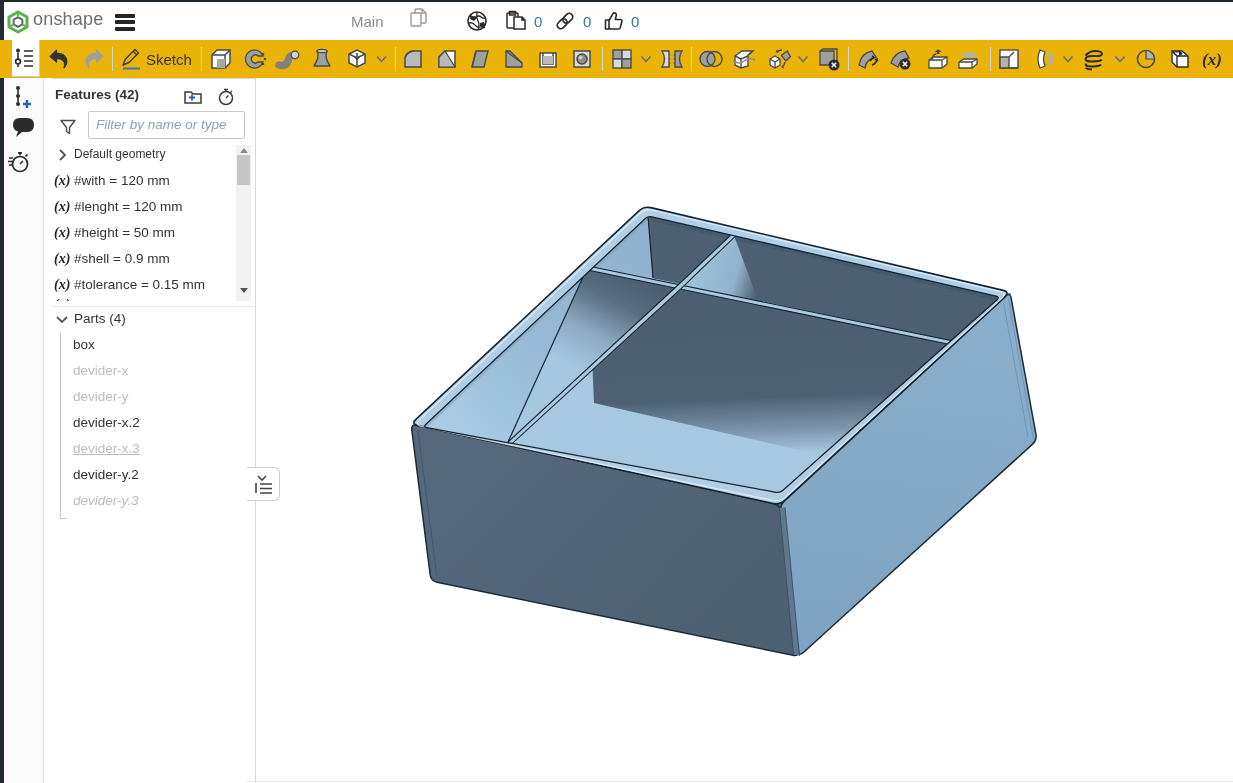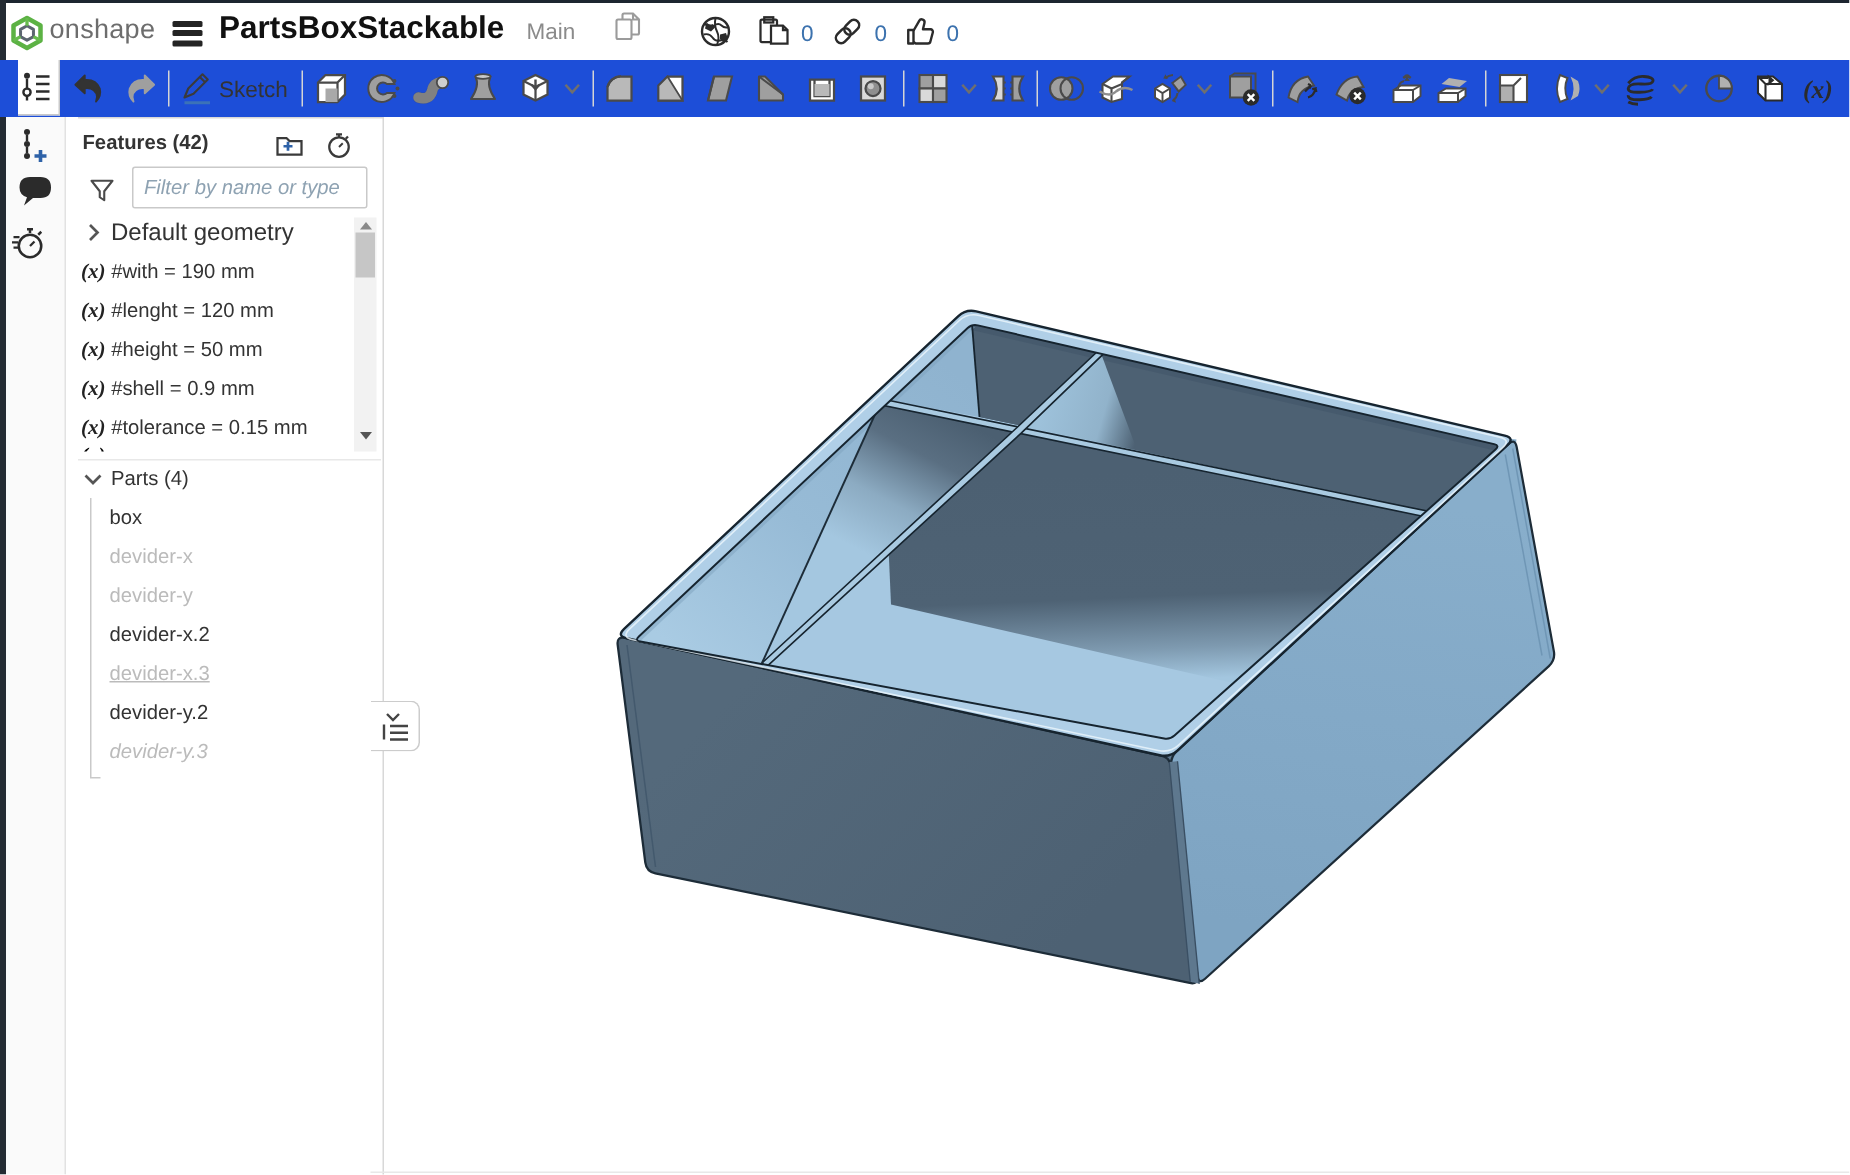--- a/index.html
+++ b/index.html
@@ -18,21 +18,20 @@
     <path d="M12 2 L21 7 L21 17 L12 22 L3 17 L3 7 Z" fill="none" stroke="#5cb244" stroke-width="3" stroke-linejoin="round"></path>
     <path d="M12 7.2 L16.3 9.6 L16.3 14.4 L12 16.8 L7.7 14.4 L7.7 9.6 Z" fill="none" stroke="#5c6670" stroke-width="2" stroke-linejoin="round"></path>
     <path d="M12 2 L12 7.2 M21 17 L16.3 14.4 M3 17 L7.7 14.4" stroke="#66bb4d" stroke-width="2.2"></path>
   </svg>
   <div class="abs" style="left:29px;top:7px;font-size:18px;color:#6d6d6d;letter-spacing:0.2px;">onshape</div>
   <div class="abs" style="left:111px;top:12px;width:20px;">
     <div style="height:3.8px;background:#242424;border-radius:1px;margin-bottom:2.6px;"></div>
     <div style="height:3.8px;background:#242424;border-radius:1px;margin-bottom:2.6px;"></div>
     <div style="height:3.8px;background:#242424;border-radius:1px;"></div>
   </div>
-  <div class="abs" style="left:142px;top:5px;font-size:21px;font-weight:bold;color:#111;">PartsBoxStackable</div>
   <div class="abs" style="left:347px;top:11px;font-size:15px;color:#8b8b8b;">Main</div>
   <svg class="abs" style="left:402px;top:0;" width="240" height="38" viewBox="0 0 240 38">
 
     <g stroke="#9b9b9b" stroke-width="1.4" fill="none">
       <rect x="5" y="11" width="10" height="13" rx="1"></rect>
       <path d="M9 11 V8 a1 1 0 0 1 1 -1 h6 l4 4 v9 a1 1 0 0 1 -1 1 h-4 M16 7 v4 h4"></path>
     </g>
 
     <g transform="translate(61,9)">
       <circle cx="10" cy="10" r="9" fill="none" stroke="#2b2b2b" stroke-width="1.6"></circle>
@@ -56,21 +55,21 @@
     <g transform="translate(198,9)" stroke="#2b2b2b" stroke-width="1.6" fill="none" stroke-linejoin="round">
       <path d="M1.5 9 h3.5 v9 h-3.5 z"></path>
       <path d="M5 17 l1.5 1 h8 a1.8 1.8 0 0 0 1.8 -1.5 l1.6 -6 a1.6 1.6 0 0 0 -1.6 -2 h-5 l1 -4.2 a1.9 1.9 0 0 0 -3.5 -1.4 L5 9.5"></path>
     </g>
     <text x="225" y="25" font-size="15" fill="#3c72ae">0</text>
   </svg>
 </div>
 
 <div class="abs" style="left:4px;top:40px;width:39px;height:743px;background:#fafafa;border-right:1px solid #e2e2e2;"></div>
 
-<div class="abs" id="toolbar" style="left:0px;top:40px;width:1233px;height:38px;background:#1d4ed8;">
+<div class="abs" id="toolbar" style="left:0px;top:40px;width:1233px;height:38px;background:#eab308;">
 <svg class="abs" style="left:0;top:0;" width="1233" height="38" viewBox="0 0 1233 38">
   <g stroke="#d5d5d5" stroke-width="1">
     <path d="M112.5 7 V31 M201.5 7 V31 M395.5 7 V31 M602.5 7 V31 M691.5 7 V31 M848.5 7 V31 M990.5 7 V31"></path>
   </g>
 
   <g transform="translate(59,19) scale(1.25)">
     <path d="M-7 -2 L-2 -7 L-2 -4.5 Q4 -5 6 0 Q7 4 4 7 Q6 2 1 0 Q-1 -0.5 -2 0 L-2 2.5 Z" fill="#333" stroke="#333" stroke-width="1" stroke-linejoin="round"></path>
   </g>
 
   <g transform="translate(94,19) scale(-1.25,1.25)">
@@ -262,22 +261,22 @@
 
   <svg class="abs" style="left:7px;top:39px;" width="18" height="18" viewBox="0 0 18 18">
     <path d="M2 2.5 h14 l-5.5 7 v6 l-3 -2 v-4 z" fill="none" stroke="#4a4a4a" stroke-width="1.4" stroke-linejoin="round"></path>
   </svg>
   <div class="abs" style="left:36px;top:32px;width:157px;height:28px;border:1px solid #c9c9c9;border-radius:2px;box-sizing:border-box;"></div>
   <div class="abs" style="left:44px;top:38px;font-size:13.5px;font-style:italic;color:#8ea2b2;">Filter by name or type</div>
 
   <svg class="abs" style="left:4px;top:69px;" width="14" height="14" viewBox="0 0 14 14">
     <path d="M4 2 l5 5 -5 5" fill="none" stroke="#555" stroke-width="1.8"></path>
   </svg>
-  <div class="abs" style="left:22px;top:68px;font-size:16px;color:#333;">Default geometry</div>
-  <div class="abs" style="left:2px;top:94px;font-size:13.5px;color:#222;"><span style="font-family:'Liberation Serif',serif;font-style:italic;font-weight:bold;font-size:14px;">(x)</span>&nbsp;<span style="color:#333">#with = 190 mm</span></div>
+  <div class="abs" style="left:22px;top:68px;font-size:12px;color:#333;">Default geometry</div>
+  <div class="abs" style="left:2px;top:94px;font-size:13.5px;color:#222;"><span style="font-family:'Liberation Serif',serif;font-style:italic;font-weight:bold;font-size:14px;">(x)</span>&nbsp;<span style="color:#333">#with = 120 mm</span></div>
   <div class="abs" style="left:2px;top:120px;font-size:13.5px;color:#222;"><span style="font-family:'Liberation Serif',serif;font-style:italic;font-weight:bold;font-size:14px;">(x)</span>&nbsp;<span style="color:#333">#lenght = 120 mm</span></div>
   <div class="abs" style="left:2px;top:146px;font-size:13.5px;color:#222;"><span style="font-family:'Liberation Serif',serif;font-style:italic;font-weight:bold;font-size:14px;">(x)</span>&nbsp;<span style="color:#333">#height = 50 mm</span></div>
   <div class="abs" style="left:2px;top:172px;font-size:13.5px;color:#222;"><span style="font-family:'Liberation Serif',serif;font-style:italic;font-weight:bold;font-size:14px;">(x)</span>&nbsp;<span style="color:#333">#shell = 0.9 mm</span></div>
   <div class="abs" style="left:2px;top:198px;font-size:13.5px;color:#222;"><span style="font-family:'Liberation Serif',serif;font-style:italic;font-weight:bold;font-size:14px;">(x)</span>&nbsp;<span style="color:#333">#tolerance = 0.15 mm</span></div>
   <div class="abs" style="left:2px;top:216px;width:180px;height:6px;overflow:hidden;"><span style="font-family:'Liberation Serif',serif;font-style:italic;font-weight:bold;font-size:14px;">(x)</span>&nbsp;<span style="font-size:13.5px;color:#333"></span></div>
 
   <div class="abs" style="left:184px;top:66px;width:15px;height:156px;background:#f2f2f2;"></div>
   <svg class="abs" style="left:186px;top:68px;" width="12" height="8" viewBox="0 0 12 8">
       <path d="M2 6 L6 1 L10 6 Z" fill="#8a8a8a"></path>
     </svg>

